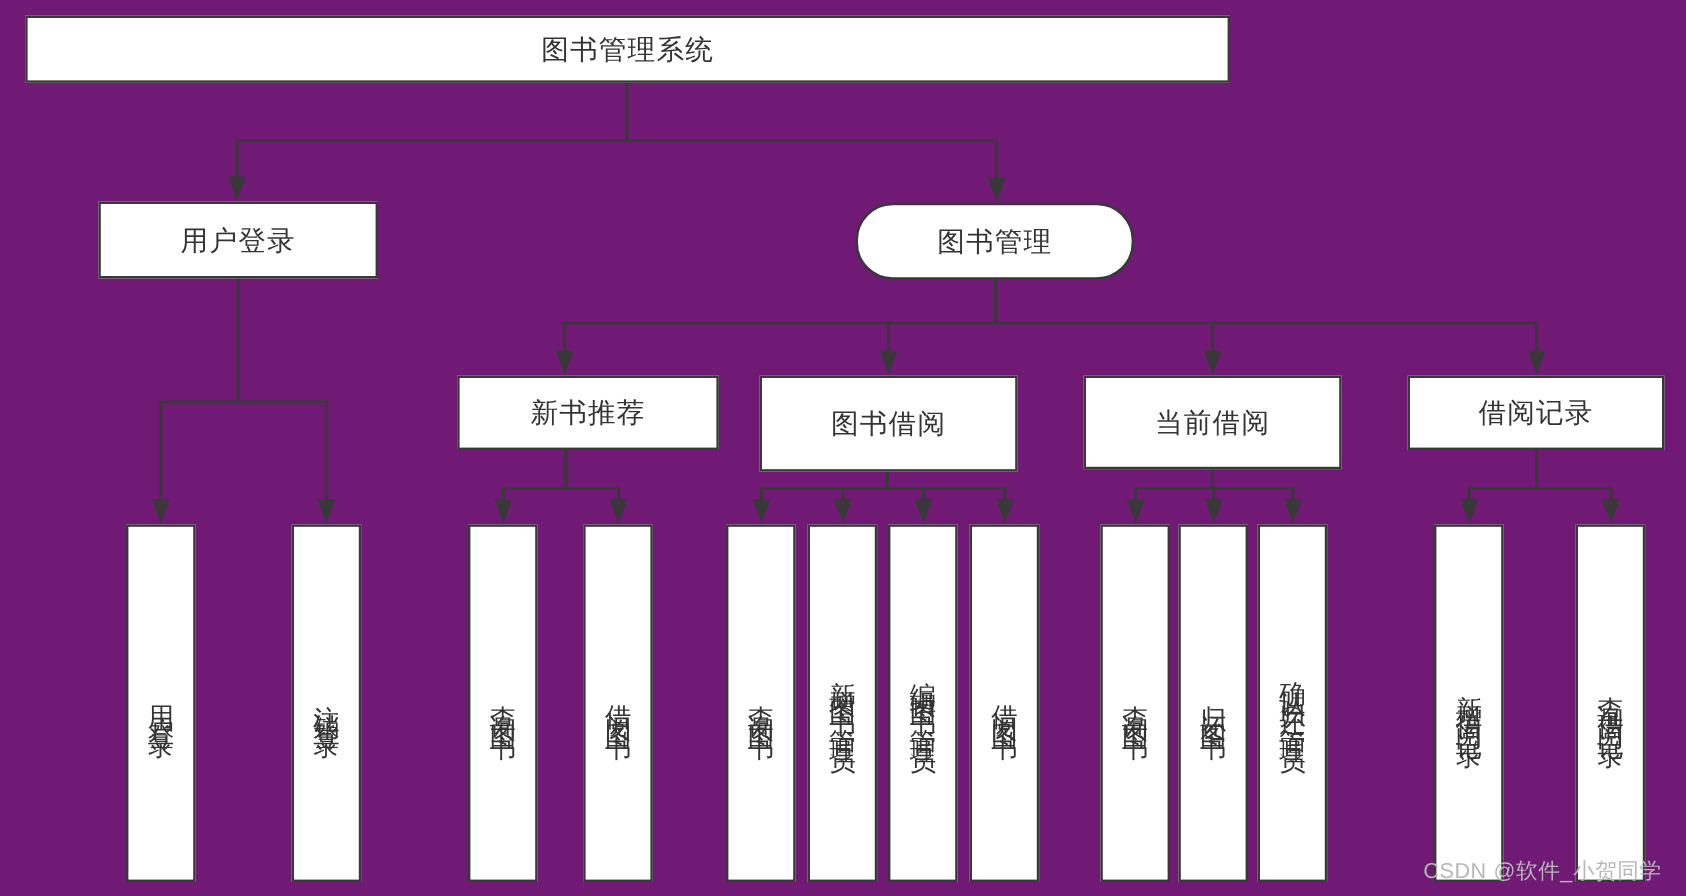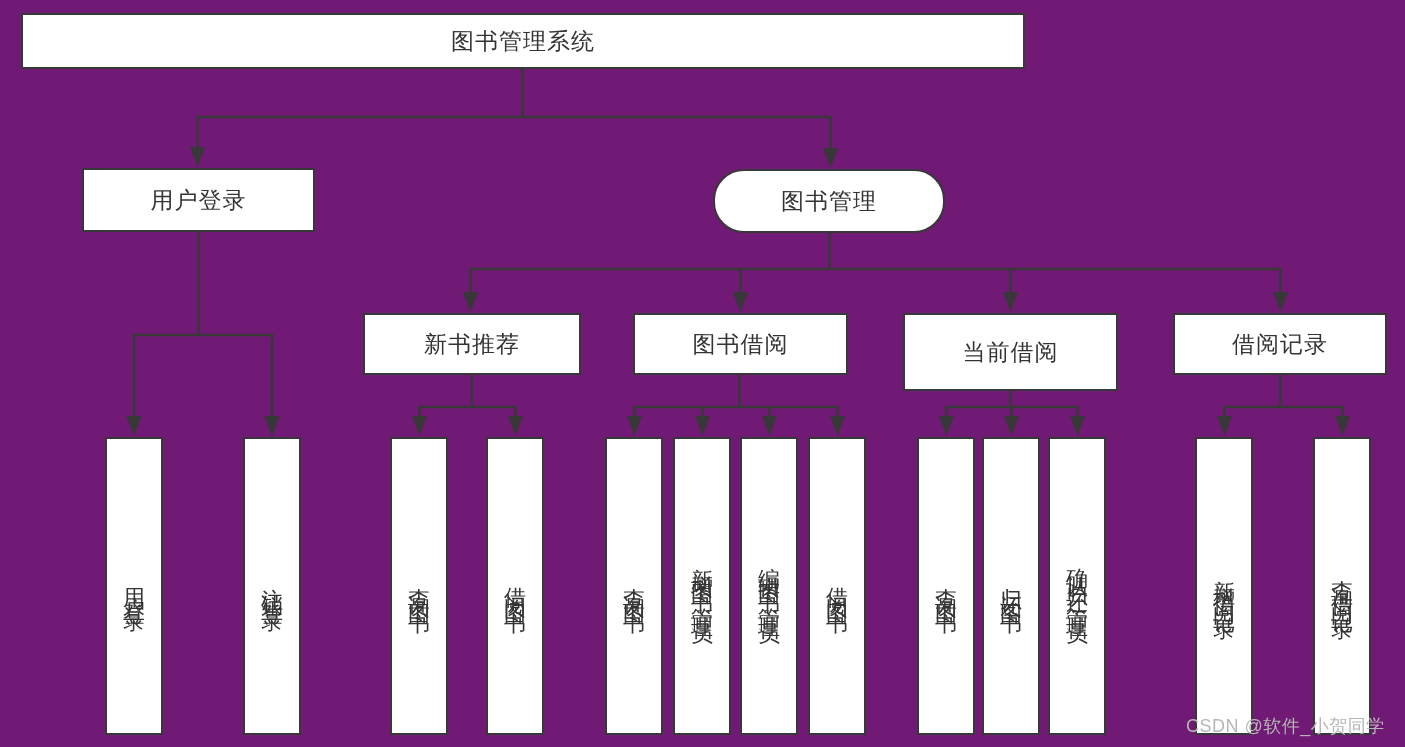--- a/index.html
+++ b/index.html
@@ -117,24 +117,24 @@
     <span>图书管理系统</span>
   </div>
 
   <div class="node" style="left:82px;top:168px;width:233px;height:64px;">
     <span>用户登录</span>
   </div>
   <div class="node" style="left:713px;top:169px;width:232px;height:64px;border-radius:31px;">
     <span>图书管理</span>
   </div>
 
-  <div class="node" style="left:363px;top:313px;width:218px;height:62px;">
+  <div class="node" style="left:381px;top:313px;width:218px;height:62px;">
     <span>新书推荐</span>
   </div>
-  <div class="node" style="left:633px;top:313px;width:215px;height:62px;">
+  <div class="node" style="left:633px;top:313px;width:215px;height:80px;">
     <span>图书借阅</span>
   </div>
   <div class="node" style="left:903px;top:313px;width:215px;height:78px;">
     <span>当前借阅</span>
   </div>
   <div class="node" style="left:1173px;top:313px;width:214px;height:62px;">
     <span>借阅记录</span>
   </div>
 
   <div class="leaf" style="left:105px;top:437px;width:58px;height:298px;">

